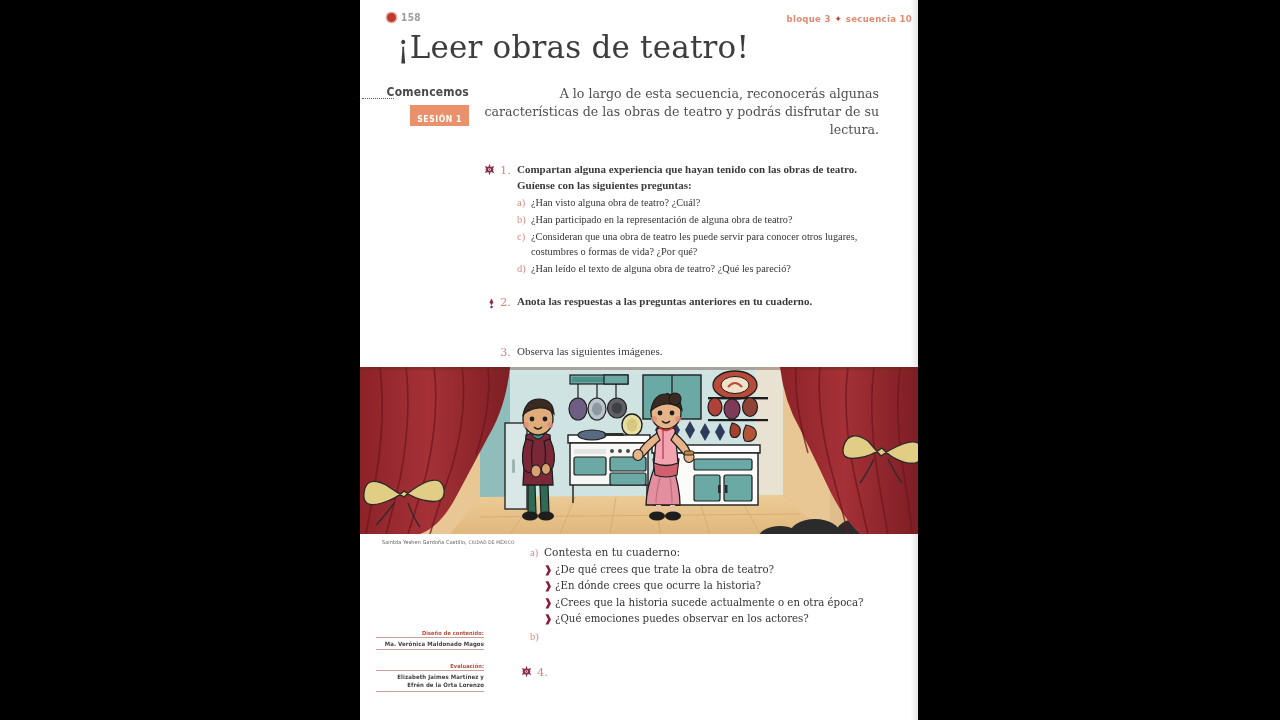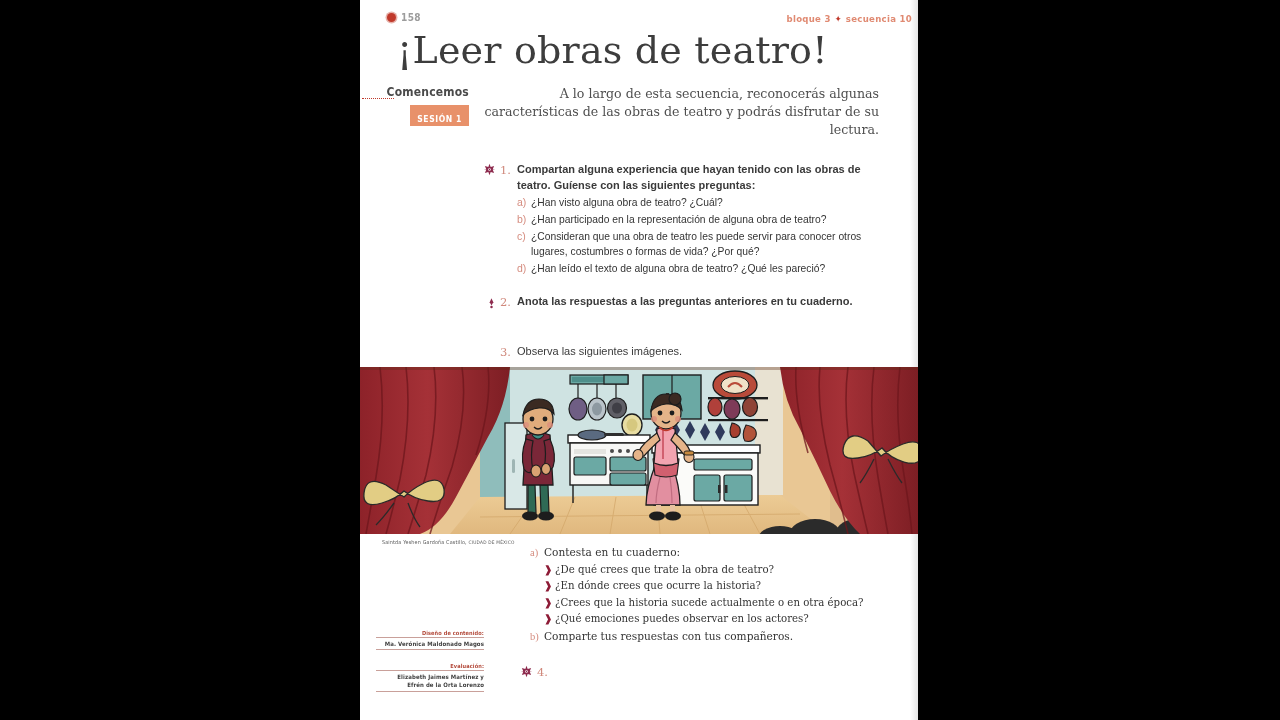--- a/index.html
+++ b/index.html
@@ -45,21 +45,21 @@
     font-size: 9.5px; font-weight: 700; color: #e08a72; letter-spacing: .3px;
     display: flex; align-items: center; gap: 4px; white-space: nowrap;
   }
   .hdr-sep { font-size: 9px; color: #c0392b; }
 
   
   .title {
     position: absolute; left: 37px; top: 30px;
     font-family: "DejaVu Serif", "Liberation Serif", serif;
     font-weight: 400;
-    font-size: 38px;
+    font-size: 31px;
     color: #3d3d3d;
     letter-spacing: .2px;
     line-height: 1.1;
   }
 
   
   .comencemos-wrap {
     position: absolute; left: 0px; top: 85px; width: 120px; text-align: right;
   }
   .dotline {
@@ -92,21 +92,21 @@
   .act-icon {
     width: 22px; flex: 0 0 22px; display: flex; justify-content: center;
     padding-top: 1px;
   }
   .act-num {
     width: 17px; flex: 0 0 17px;
     font-family: "DejaVu Serif", "Liberation Serif", serif;
     font-size: 11.5px; color: #d0897c; text-align: left; padding-top: 1px;
   }
   .act-body {
-    font-family: Liberation Sans, sans-serif;
+    font-family: Liberation Serif, serif;
     font-size: 11px; color: #3a3a3a; line-height: 1.42;
     font-weight: 700;
   }
   .act-body.normal { font-weight: 400; }
 
   .sublist { margin-top: 2px; }
   .sub-row { display: flex; line-height: 1.5; margin-bottom: 1px; }
   .sub-lbl {
     flex: 0 0 14px; color: #d58c7f; font-weight: 400; font-size: 10.5px;
   }
@@ -498,21 +498,20 @@
           <span class="q-bullet">❱</span>
           <span class="q-txt">¿Crees que la historia sucede actualmente o en otra época?</span>
         </div>
         <div class="q-row">
           <span class="q-bullet">❱</span>
           <span class="q-txt">¿Qué emociones puedes observar en los actores?</span>
         </div>
       </div>
       <div class="lower-row">
         <span class="lower-lbl">b)</span>
-        <span class="lower-txt">Comparte tus respuestas con tus compañeros.</span>
       </div>
     </div>
 
     <div class="act" style="left:155px; top:664px; width:360px;">
       <div class="act-icon">
         <span class="star4">
           <svg width="13" height="13" viewBox="0 0 24 24" aria-hidden="true">
             <path d="M12 1.5 L14.2 7.6 L20.5 5.5 L18 11.7 L22.5 12 L18 12.3 L20.5 18.5 L14.2 16.4 L12 22.5 L9.8 16.4 L3.5 18.5 L6 12.3 L1.5 12 L6 11.7 L3.5 5.5 L9.8 7.6 Z" fill="#8d2b4e"></path>
             <circle cx="12" cy="12" r="2.4" fill="#ffffff"></circle>
             <circle cx="12" cy="12" r="1.2" fill="#8d2b4e"></circle>

